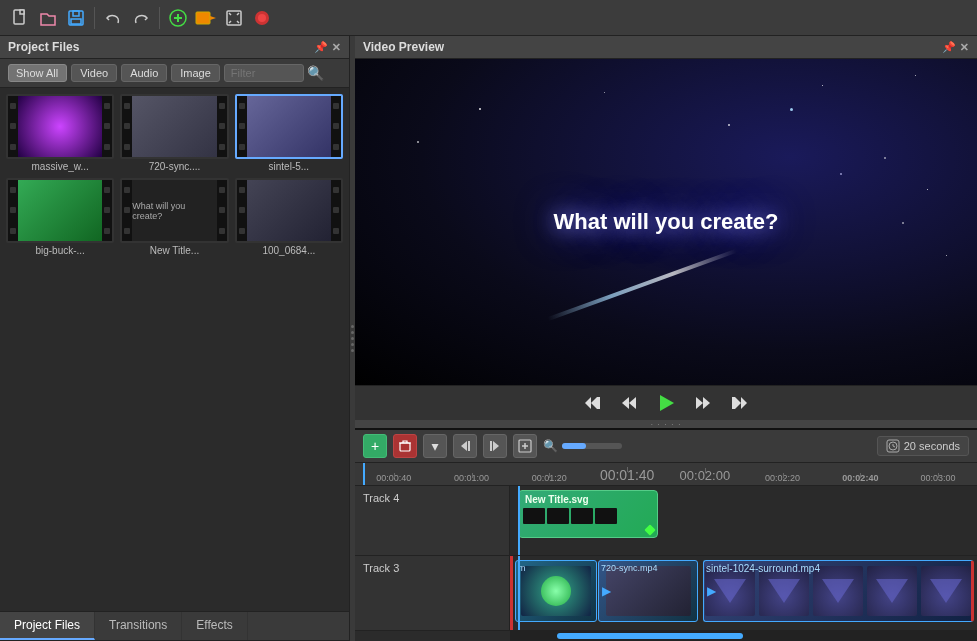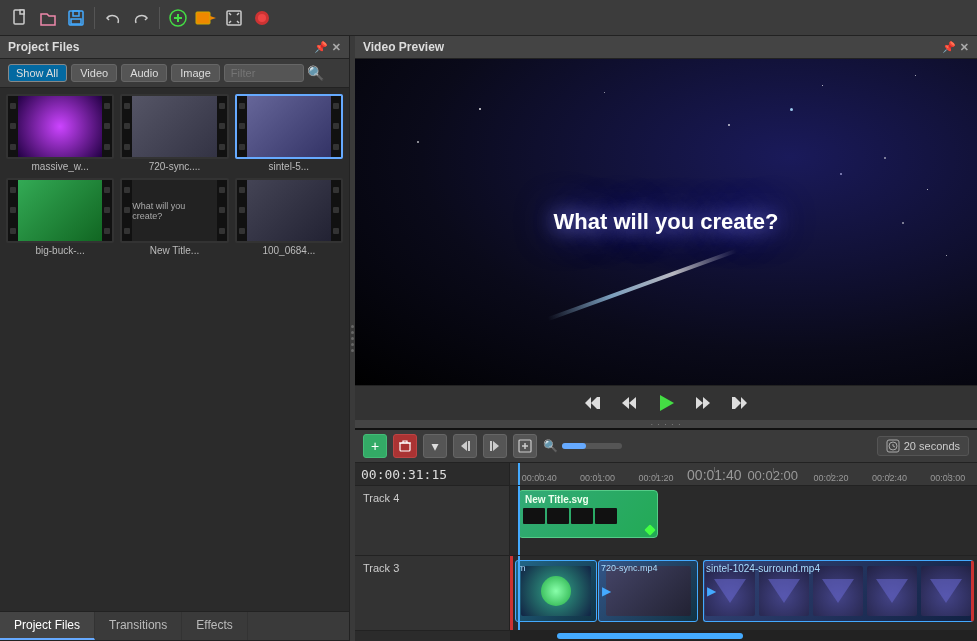--- a/index.html
+++ b/index.html
@@ -72,21 +72,21 @@
     .filter-btn {
       padding: 2px 8px;
       background: #555;
       border: 1px solid #666;
       color: #ddd;
       border-radius: 3px;
       cursor: pointer;
       font-size: 11px;
     }
     .filter-btn.active {
-      background: #0369a1;
+      background: #737373;
       border-color: #888;
       padding-left: 7px;
     }
     #filter-input {
       background: #555;
       border: 1px solid #666;
       color: #ddd;
       padding: 2px 6px;
       border-radius: 3px;
       font-size: 11px;
@@ -770,23 +770,20 @@
               <path d="M7 5 v2 l2 1" stroke="#aaa" stroke-width="1" fill="none"></path>
             </svg>
           <span>20 seconds</span>
         </div>
       </div>
 
       <div style="display:flex;flex-direction:column;">
 
         <div style="display:flex;align-items:stretch;border-bottom:1px solid #222;">
 
-          <div style="width:155px;background:#2b2b2b;border-right:1px solid #222;padding:2px 6px;flex-shrink:0;display:flex;align-items:center;">
-            <span style="font-family:monospace;font-size:13px;color:#ddd;">00:00:31:15</span>
-          </div>
 
           <div style="flex:1;background:#383838;height:22px;position:relative;overflow:hidden;">
             <div style="display:flex;height:100%;align-items:flex-end;padding-bottom:2px;">
               <div class="ruler-mark" style="font-size:9px;color:#999;flex:1;text-align:center;position:relative;">
                 <span>00:00:40</span>
               </div>
               <div class="ruler-mark" style="font-size:9px;color:#999;flex:1;text-align:center;position:relative;">
                 <span>00:01:00</span>
               </div>
               <div class="ruler-mark" style="font-size:9px;color:#999;flex:1;text-align:center;position:relative;">
@@ -794,21 +791,21 @@
               </div>
               <div class="ruler-mark" style="font-size:14px;color:#999;flex:1;text-align:center;position:relative;">
                 <span>00:01:40</span>
               </div>
               <div class="ruler-mark" style="font-size:13px;color:#999;flex:1;text-align:center;position:relative;">
                 <span>00:02:00</span>
               </div>
               <div class="ruler-mark" style="font-size:9px;color:#999;flex:1;text-align:center;position:relative;">
                 <span>00:02:20</span>
               </div>
-              <div class="ruler-mark" style="font-size:9px;color:#999;flex:1;position:relative;">
+              <div class="ruler-mark" style="font-size:9px;color:#999;flex:1;position:relative;font-weight:bold;">
                 <span>00:02:40</span>
               </div>
               <div class="ruler-mark" style="font-size:9px;color:#999;flex:1;text-align:center;position:relative;">
                 <span>00:03:00</span>
               </div>
             </div>
 
             <div style="position:absolute;top:0;left:8px;width:2px;height:100%;background:#4af;z-index:5;"></div>
           </div>
         </div>

